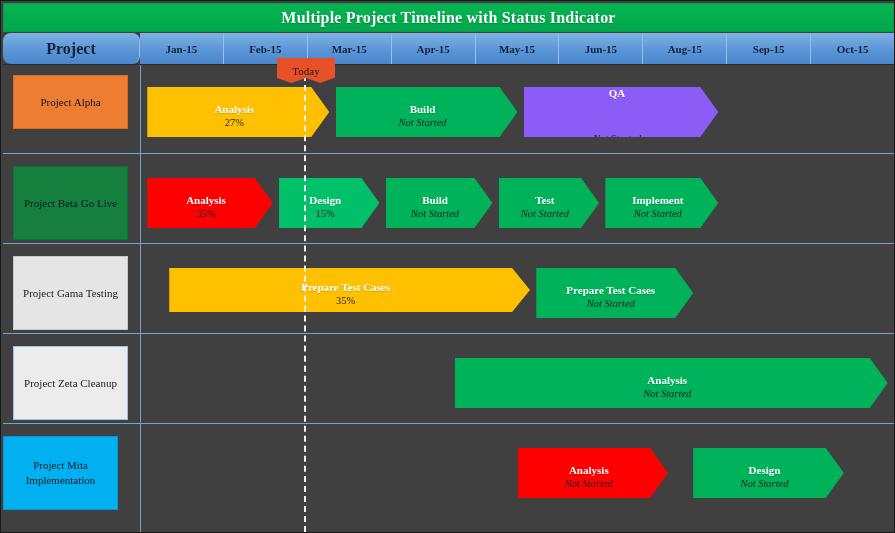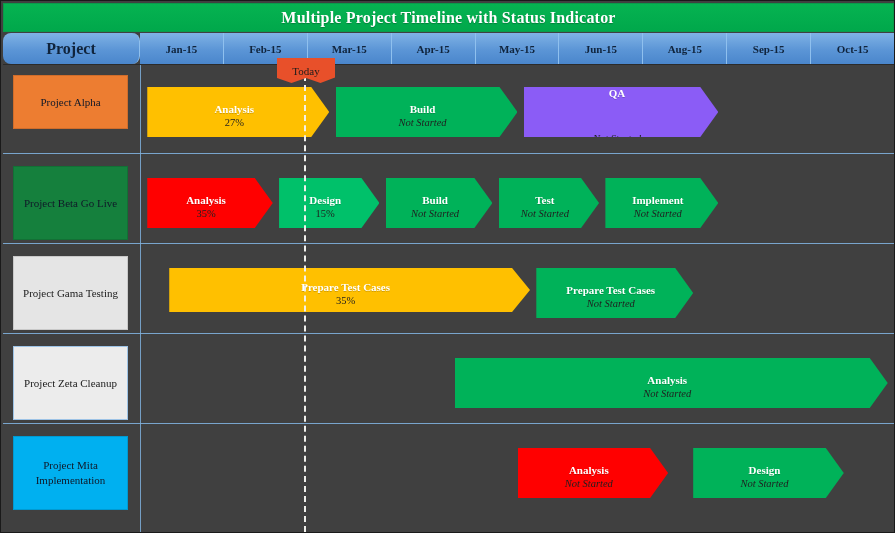--- a/index.html
+++ b/index.html
@@ -270,21 +270,21 @@
         <div class="bar-title">Prepare Test Cases</div>
         <div class="bar-sub italic">Not Started</div>
       </div>
       <div class="proj-label" style="left: 10px; top: 281px; width: 115px; height: 74px; background: rgb(236, 236, 236); color: rgb(27, 27, 27); border: 1px solid rgb(157, 195, 230);">
         <span>Project Zeta Cleanup</span>
       </div>
       <div class="bar arrow" style="left: 451.75px; top: 293px; width: 432.975px; height: 50px; background: rgb(0, 178, 89);">
         <div class="bar-title">Analysis</div>
         <div class="bar-sub italic">Not Started</div>
       </div>
-      <div class="proj-label" style="left: 10px; top: 371px; width: 115px; height: 74px; background: rgb(0, 176, 240); color: rgb(16, 24, 40); border: 1px solid rgba(0, 0, 0, 0.12);">
+      <div class="proj-label" style="left: 0; top: 371px; width: 115px; height: 74px; background: rgb(0, 176, 240); color: rgb(16, 24, 40); border: 1px solid rgba(0, 0, 0, 0.12);">
         <span>Project Mita Implementation</span>
       </div>
       <div class="bar arrow" style="left: 514.5px; top: 383px; width: 150.6px; height: 50px; background: rgb(255, 0, 0);">
         <div class="bar-title">Analysis</div>
         <div class="bar-sub italic">Not Started</div>
       </div>
       <div class="bar arrow" style="left: 690.2px; top: 383px; width: 150.6px; height: 50px; background: rgb(0, 178, 89);">
         <div class="bar-title">Design</div>
         <div class="bar-sub italic">Not Started</div>
       </div>

